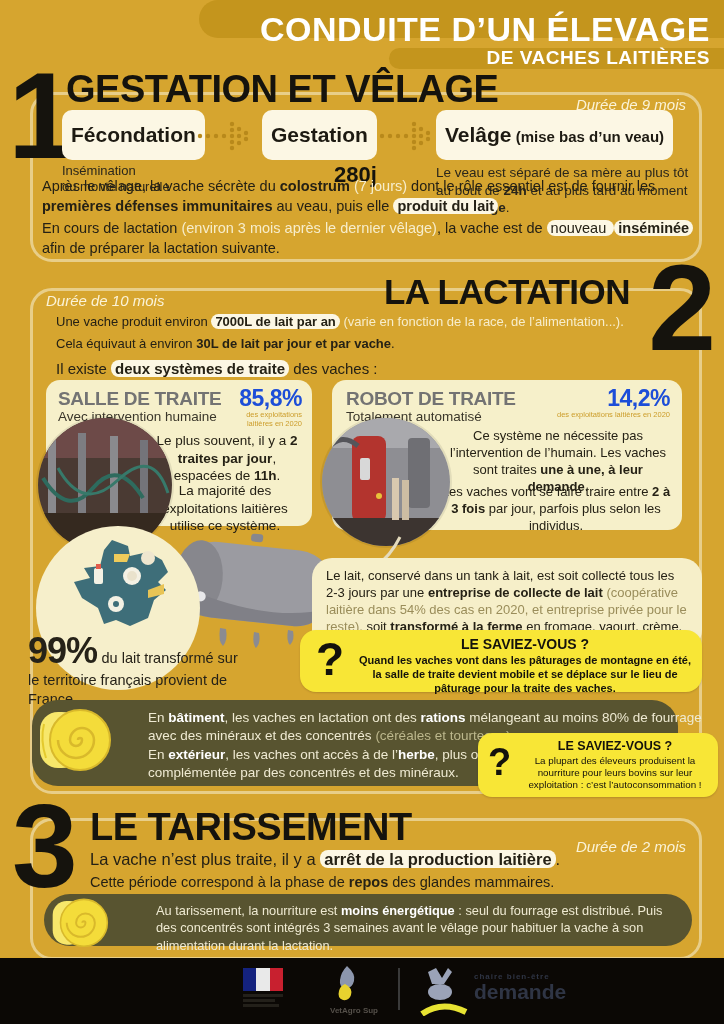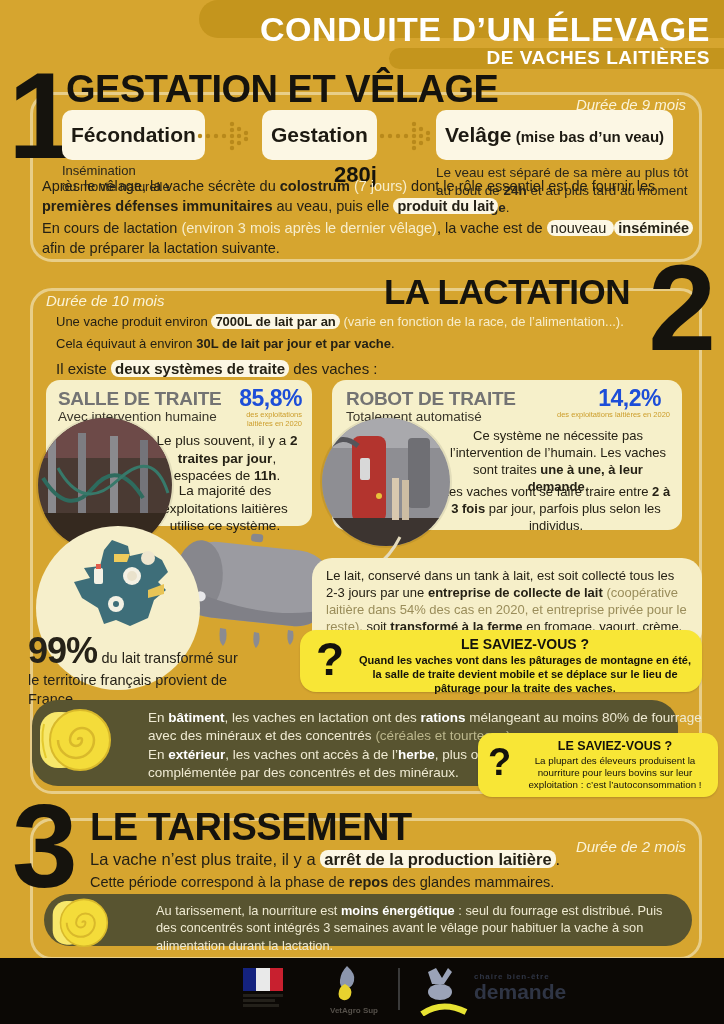--- a/index.html
+++ b/index.html
@@ -125,21 +125,21 @@
     <div class="stat" style="position:absolute;right:10px;top:5px;">85,8%</div>
     <div class="stat-cap" style="position:absolute;right:10px;top:30px;text-align:right;white-space:pre-line;">des exploitations
 laitières en 2020</div>
     <p style="position:absolute;left:104px;top:52px;width:154px;font-size:13.5px;line-height:1.3;text-align:center;color:#252115;"><span>Le plus souvent, il y a </span><span class="b">2 traites par jour</span><span>, espacées de </span><span class="b">11h</span><span>.</span></p>
     <p style="position:absolute;left:100px;top:102px;width:158px;font-size:13.5px;line-height:1.3;text-align:center;color:#252115;"><span>La majorité des exploitations laitières utilise ce système.</span></p>
   </div>
 
   <div class="abs cream-card cream-ctx" style="left:332px;top:380px;width:350px;height:150px;">
     <div class="card-title" style="position:absolute;left:14px;top:8px;">ROBOT DE TRAITE</div>
     <div class="card-sub" style="position:absolute;left:14px;top:29px;">Totalement automatisé</div>
-    <div class="stat" style="position:absolute;right:21px;top:5px;">14,2%</div>
+    <div class="stat" style="position:absolute;right:12px;top:5px;">14,2%</div>
     <div class="stat-cap" style="position:absolute;right:12px;top:30px;text-align:right;">des exploitations laitières en 2020</div>
     <p style="position:absolute;left:112px;top:48px;width:228px;font-size:13px;line-height:1.3;text-align:center;color:#252115;"><span>Ce système ne nécessite pas l’intervention de l’humain. Les vaches sont traites </span><span class="b">une à une, à leur demande</span><span>.</span></p>
     <p style="position:absolute;left:108px;top:104px;width:232px;font-size:13px;line-height:1.3;text-align:center;color:#252115;"><span>Les vaches vont se faire traire entre </span><span class="b">2 à 3 fois</span><span> par jour, parfois plus selon les individus.</span></p>
   </div>
 
   <div class="abs photo" style="left:38px;top:418px;width:134px;height:134px;">
     <svg width="134" height="134" viewBox="0 0 134 134">
       <rect width="134" height="134" fill="#4a3a33"></rect>
       <rect y="0" width="134" height="40" fill="#6d4a48"></rect>
       <rect x="10" y="20" width="8" height="90" fill="#8a8a8e"></rect>

